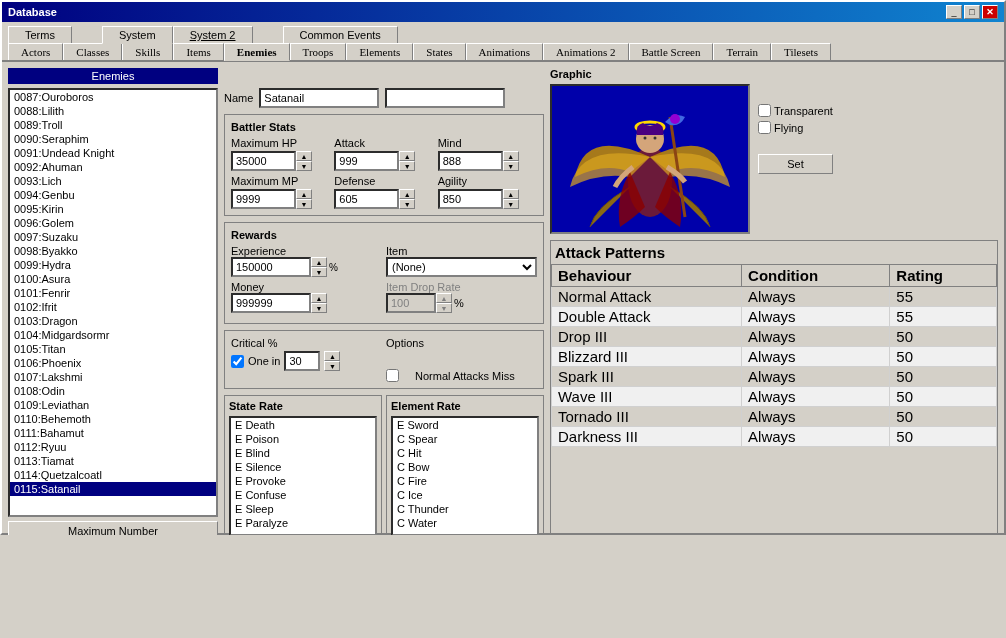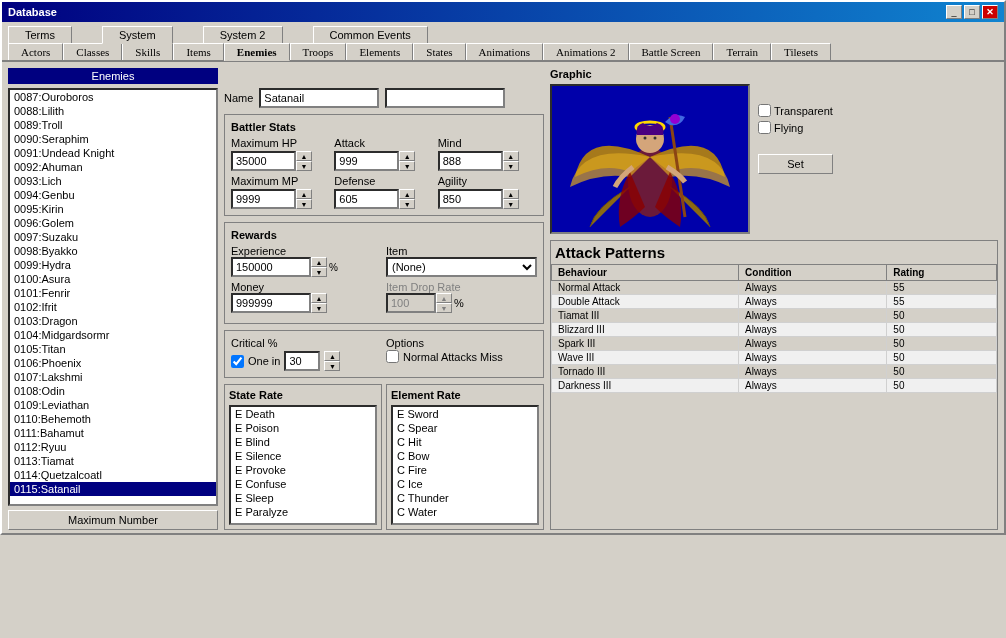--- a/index.html
+++ b/index.html
@@ -228,21 +228,21 @@
       cursor: pointer;
       font-size: 11px;
       margin-top: 8px;
     }
 
     .attack-title { font-size: 15px; font-weight: bold; padding: 3px 4px; }
 
     .patterns-table {
       width: 100%;
       border-collapse: collapse;
-      font-size: 10px;
+      font-size: 15px;
     }
 
     .patterns-table th {
       background: #d4d0c8;
       border: 1px solid #808080;
       padding: 2px 6px;
       text-align: left;
       font-weight: bold;
     }
 
@@ -301,21 +301,21 @@
     <div class="title-bar-buttons">
       <button class="title-btn">_</button>
       <button class="title-btn">□</button>
       <button class="title-btn" style="background:#c00;color:white;font-weight:bold;">✕</button>
     </div>
   </div>
 
   <div style="display:flex; gap:0; padding: 4px 6px 0 6px; background:#d4d0c8;">
     <div class="tab-section">Terms</div>
     <div class="tab-section active" style="margin-left:30px;">System</div>
-    <div class="tab-section" style="margin-left:30px;">System 2</div>
+    <div class="tab-section" style="text-decoration:underline;">System 2</div>
     <div class="tab-section" style="margin-left:30px;">Common Events</div>
   </div>
 
   <div style="display:flex; gap:0; padding: 0 6px; background:#d4d0c8; border-bottom: 2px solid #808080; font-family: Liberation Serif, serif;">
     <div class="tab-item">Actors</div>
     <div class="tab-item">Classes</div>
     <div class="tab-item">Skills</div>
     <div class="tab-item">Items</div>
     <div class="tab-item active">Enemies</div>
     <div class="tab-item">Troops</div>
@@ -494,21 +494,21 @@
             <label>One in</label>
             <input class="text-input" style="width: 36px;" type="text" id="crit-val" value="30">
             <div class="spin-btns">
               <button class="spin-btn">▲</button>
               <button class="spin-btn">▼</button>
             </div>
           </div>
         </div>
         <div>
           <span class="stat-label">Options</span>
-          <div style="display:flex; align-items:center; gap:4px; margin-top:1px;">
+          <div style="display:flex; align-items:center; gap:16px; margin-top:20px;">
             <input type="checkbox" id="miss-check" style="">
             <label>Normal Attacks Miss</label>
           </div>
         </div>
       </div>
 
       <div style="display:grid; grid-template-columns:1fr 1fr; gap:4px; flex:1;">
         <div style="border:1px solid #808080; padding:4px;">
           <div class="field-group-title">State Rate</div>
           <div class="scrolllist scrollbar-thin" id="state-rate-list">
@@ -608,21 +608,21 @@
                   <td>Normal Attack</td>
                   <td>Always</td>
                   <td>55</td>
                 </tr>
                 <tr>
                   <td>Double Attack</td>
                   <td>Always</td>
                   <td>55</td>
                 </tr>
                 <tr>
-                  <td>Tiamat III</td>
+                  <td>Drop III</td>
                   <td>Always</td>
                   <td>50</td>
                 </tr>
                 <tr>
                   <td>Blizzard III</td>
                   <td>Always</td>
                   <td>50</td>
                 </tr>
                 <tr>
                   <td>Spark III</td>

